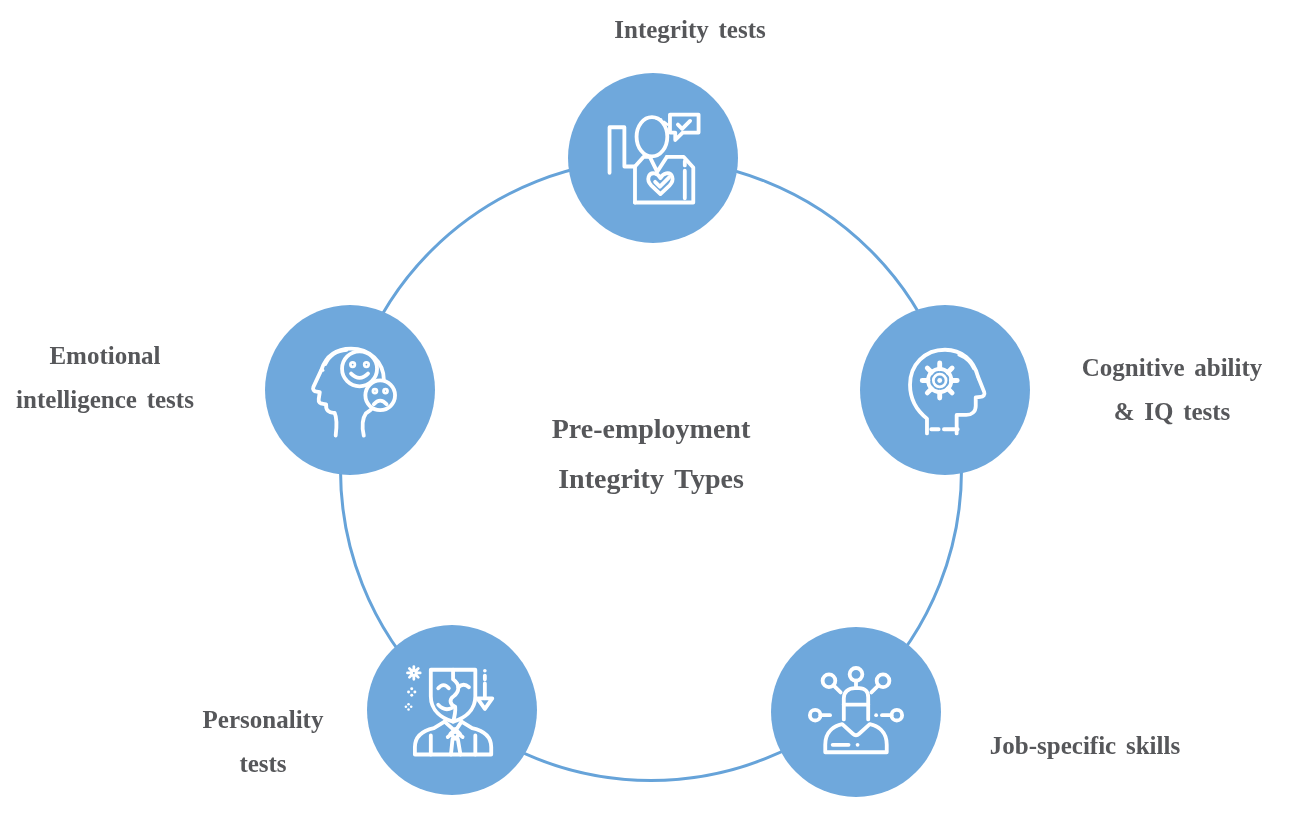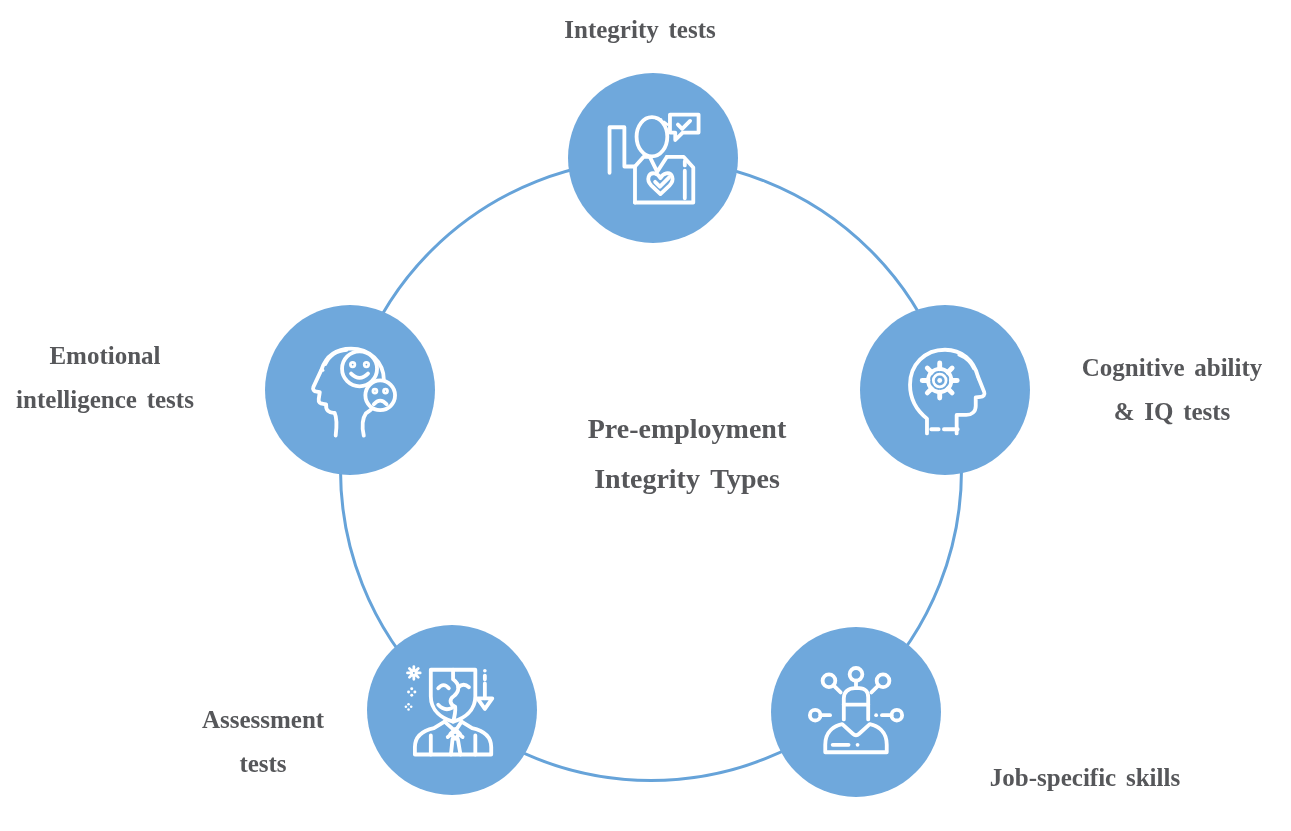--- a/index.html
+++ b/index.html
@@ -62,26 +62,26 @@
   }
   .label span,.center-title span{display:block;}
 </style>
 </head>
 <body>
 
 <div class="canvas">
 
   <div class="ring"></div>
 
-  <div class="center-title" style="left:687px;top:404px;">
+  <div class="center-title" style="left:651px;top:404px;">
     <span>Pre-employment</span>
     <span>Integrity Types</span>
   </div>
 
-  <div class="label" style="left:640px;top:8px;">
+  <div class="label" style="left:690px;top:8px;">
     <span>Integrity tests</span>
   </div>
   <div class="node-circle" style="left:568px;top:73px;">
     <svg width="106" height="106" viewBox="0 0 100 100">
 
       <path class="icon-stroke" d="M 33,92 V 58 H 23 V 21 H 9 V 64"></path>
 
       <ellipse class="icon-stroke" cx="49" cy="30" rx="14.5" ry="18.5"></ellipse>
       <path class="icon-thin" d="M 53,12.5 l 4.5,1.3 M 60.5,16 l 3,2.4"></path>
 
@@ -131,21 +131,21 @@
       <path class="icon-stroke" d="M 28.8,24.8 L 35.5,31.5"></path>
       <circle class="icon-stroke" cx="75.5" cy="20.5" r="6"></circle>
       <path class="icon-stroke" d="M 71.2,24.8 L 64.5,31.5"></path>
       <circle class="icon-stroke" cx="11.5" cy="53" r="5"></circle>
       <path class="icon-stroke" d="M 16.5,53 H 25.5"></path>
       <circle class="icon-stroke" cx="88.5" cy="53" r="5"></circle>
       <path class="icon-stroke" d="M 83.5,53 H 74.5"></path>
       <circle class="icon-dot" cx="69" cy="53" r="1.8"></circle>
     </svg>
   </div>
-  <div class="label" style="left:1085px;top:756px;">
+  <div class="label" style="left:1085px;top:724px;">
     <span>Job-specific skills</span>
   </div>
 
   <div class="node-circle" style="left:367px;top:625px;">
     <svg width="106" height="106" viewBox="0 0 100 100">
 
       <path class="icon-stroke" d="M 15,92 V 85 C 15,74 24,69 33,67 L 43,61 M 87,92 V 85 C 87,74 78,69 69,67 L 59,61 M 15,92 H 87"></path>
       <path class="icon-stroke" d="M 30,74 V 92 M 72,74 V 92"></path>
       <path class="icon-stroke" d="M 43,61 L 53,70 L 46,75.5 M 59,61 L 53,70 L 60,75.5"></path>
       <path class="icon-stroke" d="M 53,68 L 57.5,72.5 L 53,77 L 48.5,72.5 Z M 50.5,77.5 L 49,92 M 55.5,77.5 L 58,92"></path>
@@ -166,21 +166,21 @@
         <circle class="icon-dot" cx="12" cy="36" r="1.4"></circle>
         <circle class="icon-dot" cx="9" cy="33" r="1.4"></circle>
         <circle class="icon-dot" cx="15" cy="33" r="1.4"></circle>
       <circle class="icon-dot" cx="9" cy="44.5" r="1.2"></circle>
         <circle class="icon-dot" cx="9" cy="49.5" r="1.2"></circle>
         <circle class="icon-dot" cx="6.5" cy="47" r="1.2"></circle>
         <circle class="icon-dot" cx="11.5" cy="47" r="1.2"></circle>
     </svg>
   </div>
   <div class="label" style="left:263px;top:698px;">
-    <span>Assessment</span>
+    <span>Personality</span>
     <span>tests</span>
   </div>
 
   <div class="node-circle" style="left:265px;top:305px;">
     <svg width="106" height="106" viewBox="0 0 100 100">
 
       <path class="icon-stroke" d="M 63,93 C 61,84 61.5,77 65,72 C 76,65 82,54 82,41 C 82,23 68,11 51,11 C 36,11 27,19 23,31 L 15.5,47 C 14.5,49.5 16,51.5 18.5,51.5 L 21.5,52 L 20.5,58.5 C 20,61.5 22,63 24.5,63 L 27.5,63.5 C 27,69 30,72 35.5,71.5 C 37.5,76 37.5,85 36.5,93"></path>
       <path class="icon-thin" d="M 27,26 C 31,17 38,13 47,12.5"></path>
       <circle class="icon-dot" cx="24.5" cy="31.5" r="1.4"></circle>
 

